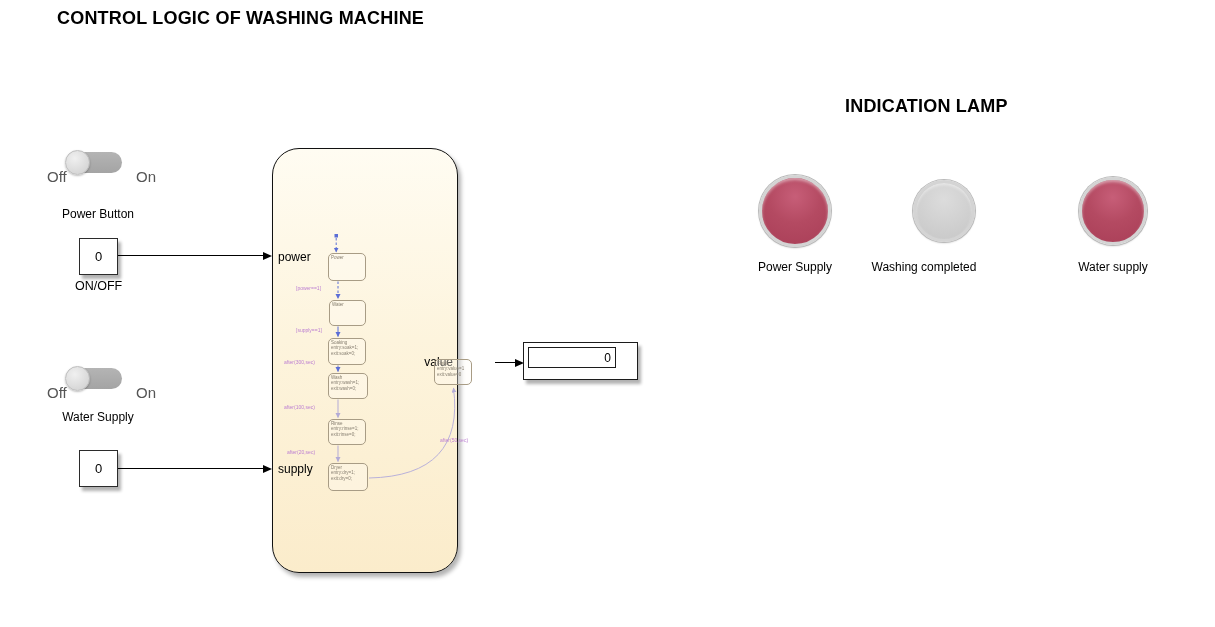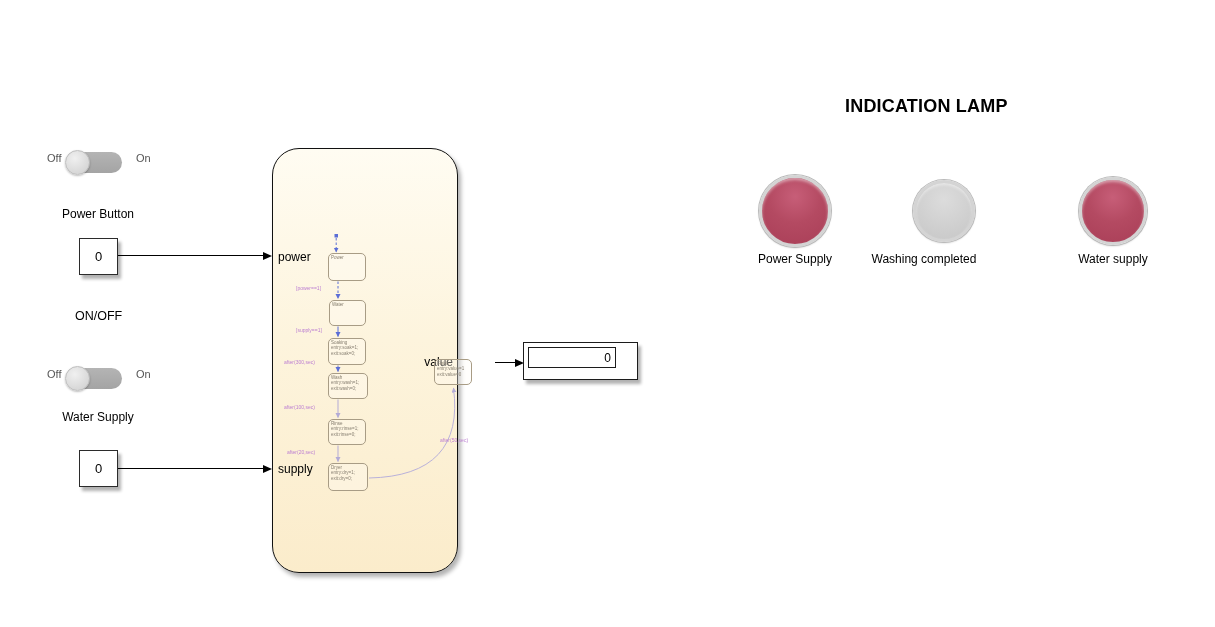--- a/index.html
+++ b/index.html
@@ -4,35 +4,35 @@
 <style>
   * { margin:0; padding:0; box-sizing:border-box; }
   html,body { background:#ffffff; }
   body { font-family:"Liberation Sans", sans-serif; }
   #canvas { position:relative; width:1215px; height:627px; background:#ffffff; overflow:hidden; }
 
   .annotation-title { position:absolute; font-size:18px; font-weight:bold; color:#000; letter-spacing:.2px; white-space:nowrap; }
 
   
   .toggle-group { position:absolute; width:190px; }
-  .toggle-off, .toggle-on { position:absolute; top:0; font-size:11px; color:#555; }
+  .toggle-off, .toggle-on { position:absolute; top:16px; font-size:15px; color:#555; }
   .toggle-off { left:14px; }
   .toggle-on { left:100px; }
   .toggle-pill { position:absolute; left:34px; top:0; width:55px; height:21px; border-radius:11px;
                  background:linear-gradient(#b4b4b4,#a4a4a4); cursor:pointer; }
   .toggle-knob { position:absolute; left:-2px; top:-2px; width:25px; height:25px; border-radius:50%;
                  background:radial-gradient(circle at 38% 32%, #f0f0f0, #d6d6d6 75%, #c8c8c8);
                  border:1px solid #bdbdbd; box-shadow:0 1px 2px rgba(0,0,0,.25); }
   .toggle-label { position:absolute; top:42px; width:100%; text-align:center; font-size:12px; color:#000; }
 
   
   .const-block { position:absolute; width:39px; height:37px; background:#fff; border:1.5px solid #2b2b2b;
                  box-shadow:3px 4px 3px rgba(0,0,0,.30); display:flex; align-items:center; justify-content:center;
                  font-size:13px; color:#000; }
-  .block-label { position:absolute; font-size:12.5px; color:#000; white-space:nowrap;margin-top:30px; }
+  .block-label { position:absolute; font-size:12.5px; color:#000; white-space:nowrap; }
 
   .wire { position:absolute; height:0; border-top:1.4px solid #000; }
   .wire-arrow { position:absolute; width:0; height:0; border-top:4.5px solid transparent;
                 border-bottom:4.5px solid transparent; border-left:9px solid #000; }
 
   
   .chart { position:absolute; left:272px; top:148px; width:186px; height:425px;
            border:1.6px solid #111; border-radius:27px;
            background:linear-gradient(#fffcf2 0%, #fdf4dd 45%, #fbeccb 100%);
            box-shadow:3px 4px 4px rgba(0,0,0,.30); }
@@ -47,27 +47,28 @@
   .display-block { position:absolute; left:523px; top:342px; width:115px; height:38px; background:#fff;
                    border:1.7px solid #1c1c1c; box-shadow:3px 4px 3px rgba(0,0,0,.30); }
   .display-inner { position:absolute; left:4px; top:4px; width:88px; height:21px; border:1.4px solid #1c1c1c;
                    font-size:12px; color:#000; text-align:right; padding:3px 4px 0 0; }
 
   
   .lamp { position:absolute; border-radius:50%; border:3px solid #d4d4d4;
           box-shadow:0 0 0 1px #b9b9b9, 0 1px 2px rgba(0,0,0,.25), inset 0 2px 3px rgba(255,255,255,.45); }
   .lamp-red { background:radial-gradient(circle at 50% 28%, #c75e78 0%, #b44a62 45%, #a93e57 100%); }
   .lamp-gray { background:radial-gradient(circle at 50% 30%, #dcdcdc 0%, #d0d0d0 55%, #c6c6c6 100%); }
-  .lamp-label { position:absolute; font-size:12px; color:#000; white-space:nowrap; transform:translateX(-50%); }
+  .lamp-label { position:absolute; font-size:12px; color:#000; white-space:nowrap; transform:translateX(-50%);margin-top:8px; }
 </style>
 </head>
 <body>
 
 <div id="canvas">
 
+  <div class="annotation-title" style="left:57px; top:8px;">CONTROL LOGIC OF WASHING MACHINE</div>
   <div class="annotation-title" style="left:845px; top:96px;">INDICATION LAMP</div>
 
   <div class="toggle-group" style="left:33px; top:152px;">
     <span class="toggle-off">Off</span>
     <div class="toggle-pill">
       <div class="toggle-knob"></div>
     </div>
     <span class="toggle-on" style="left:103px;">On</span>
     <div class="toggle-label" style="left:-30px;margin-top:13px;">Power Button</div>
   </div>

